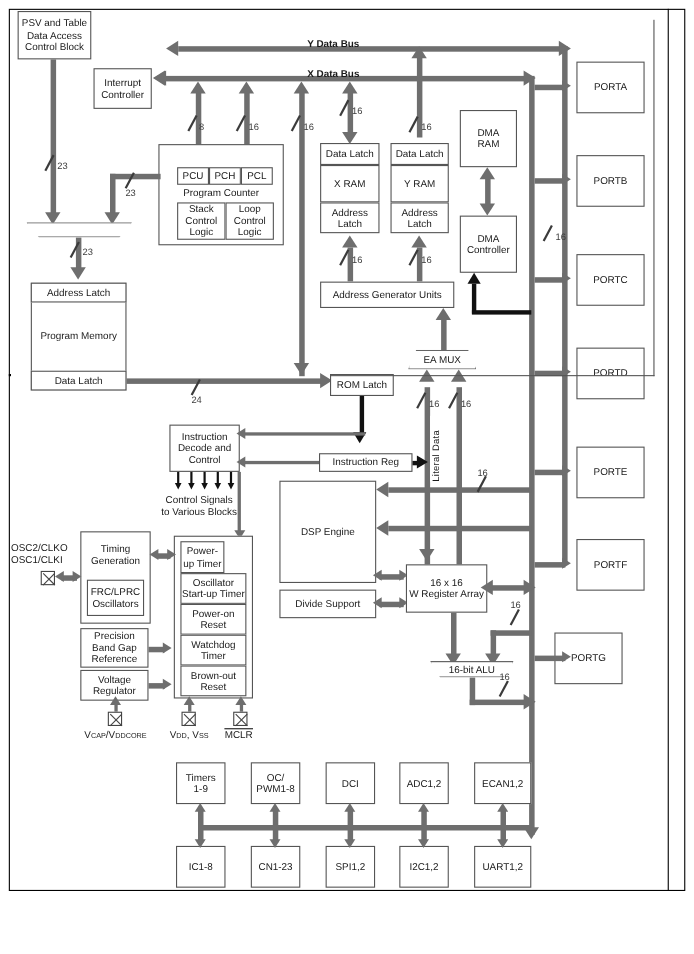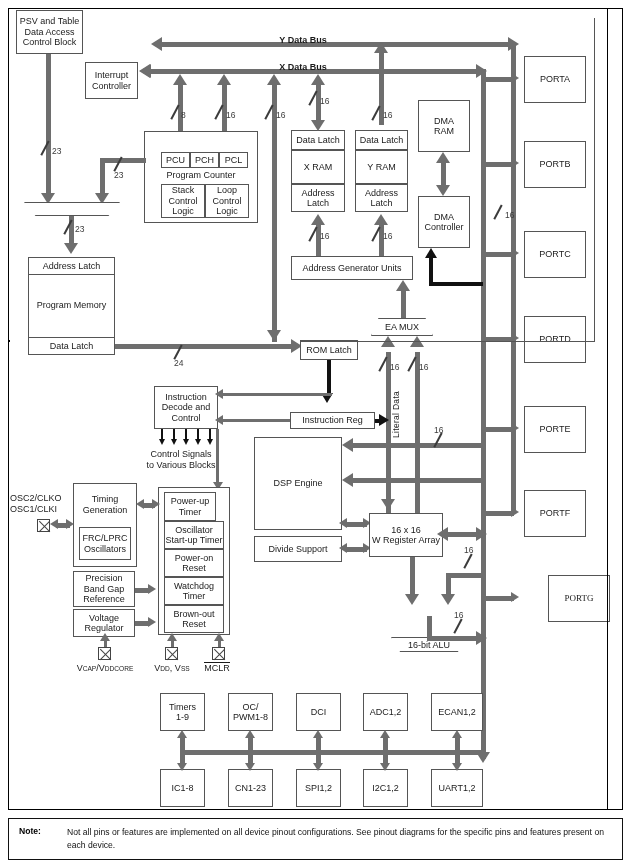--- a/index.html
+++ b/index.html
@@ -361,21 +361,21 @@
 
   <div class="v" style="left:410px;top:557px;height:40px;"></div>
   <div class="ar d" style="left:405px;top:594px;"></div>
 
   <div class="h" style="left:446px;top:573px;width:37px;"></div>
   <div class="v" style="left:446px;top:573px;height:24px;"></div>
   <div class="ar d" style="left:441px;top:594px;"></div>
   <div class="slash" style="left:462px;top:553px;"></div>
   <div class="wlbl" style="left:464px;top:545px;">16</div>
 
-  <div class="mux" style="left:391px;top:601px;width:76px;height:15px;margin-top:36px;">
+  <div class="mux" style="left:391px;top:601px;width:76px;height:15px;">
     <span>16-bit ALU</span>
   </div>
 
   <div class="v" style="left:427px;top:616px;height:25px;"></div>
   <div class="h" style="left:427px;top:636px;width:54px;"></div>
   <div class="ar r" style="left:476px;top:631px;"></div>
   <div class="slash" style="left:452px;top:618px;"></div>
   <div class="wlbl" style="left:454px;top:610px;">16</div>
 
   <div class="box" style="left:73px;top:483px;width:64px;height:84px;"></div>
@@ -403,21 +403,21 @@
   </div>
 
   <div class="lbl left" style="left:10px;top:493px;width:64px;">OSC2/CLKO</div>
   <div class="lbl left" style="left:10px;top:504px;width:64px;">OSC1/CLKI</div>
   <div class="pin" style="left:37px;top:519px;"></div>
   <div class="h" style="left:56px;top:523px;width:14px;"></div>
   <div class="ar sm l" style="left:50px;top:519px;"></div>
   <div class="ar sm r" style="left:66px;top:519px;"></div>
 
   <div class="box" style="left:158px;top:487px;width:72px;height:148px;"></div>
-  <div class="cell" style="left:164px;top:492px;width:52px;height:29px;">
+  <div class="cell" style="left:164px;top:492px;width:40px;height:29px;">
     <div class="stack">
       <span>Power-up</span>
       <span>Timer</span>
     </div>
   </div>
   <div class="cell" style="left:164px;top:521px;width:60px;height:28px;">
     <div class="stack">
       <span>Oscillator</span>
       <span>Start-up Timer</span>
     </div>
@@ -477,21 +477,21 @@
   </div>
   <div class="box" style="left:524px;top:406px;width:62px;height:47px;">
     <span>PORTE</span>
   </div>
   <div class="box" style="left:524px;top:316px;width:62px;height:47px;">
     <span>PORTD</span>
   </div>
   <div class="box" style="left:524px;top:490px;width:62px;height:47px;">
     <span>PORTF</span>
   </div>
-  <div class="box" style="left:548px;top:575px;width:62px;height:47px;font-family:Liberation Serif, serif;">
+  <div class="box" style="left:504px;top:575px;width:62px;height:47px;">
     <span>PORTG</span>
   </div>
 
   <div class="h" style="left:486px;top:77px;width:28px;"></div>
   <div class="ar sm r" style="left:511px;top:73px;"></div>
   <div class="h" style="left:486px;top:162px;width:28px;"></div>
   <div class="ar sm r" style="left:511px;top:158px;"></div>
   <div class="h" style="left:486px;top:252px;width:28px;"></div>
   <div class="ar sm r" style="left:511px;top:248px;"></div>
   <div class="h" style="left:486px;top:337px;width:28px;"></div>
@@ -574,18 +574,14 @@
   <div class="ar sm d" style="left:313px;top:763px;"></div>
 
   <div class="v" style="left:383px;top:736px;height:30px;"></div>
   <div class="ar sm u" style="left:380px;top:730px;"></div>
   <div class="ar sm d" style="left:380px;top:763px;"></div>
 
   <div class="v" style="left:455px;top:736px;height:30px;"></div>
   <div class="ar sm u" style="left:452px;top:730px;"></div>
   <div class="ar sm d" style="left:452px;top:763px;"></div>
 
-  <div id="note">
-    <span class="nlabel">Note:</span>
-    <span class="ntext">Not all pins or features are implemented on all device pinout configurations. See pinout diagrams for the specific pins and features present on each device.</span>
-  </div>
 
 </div>
 
 </body></html>

